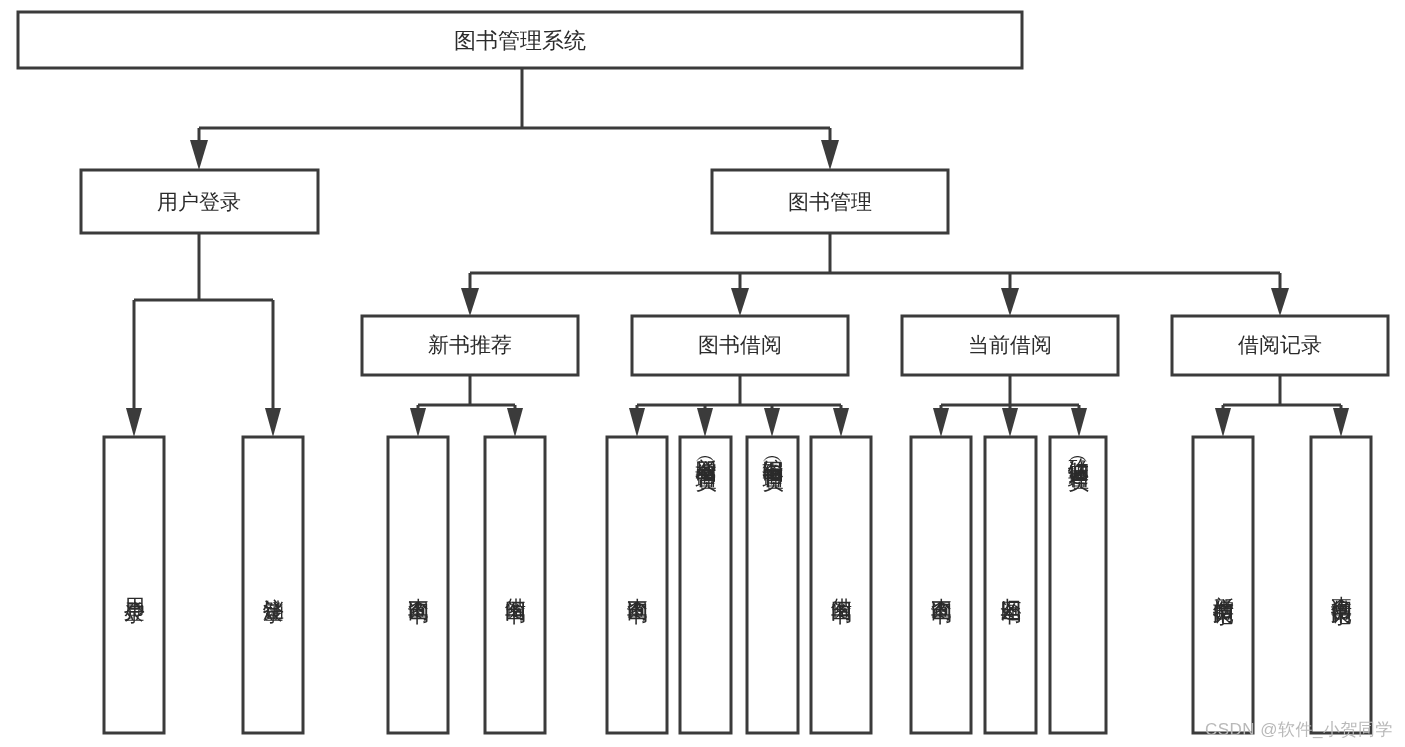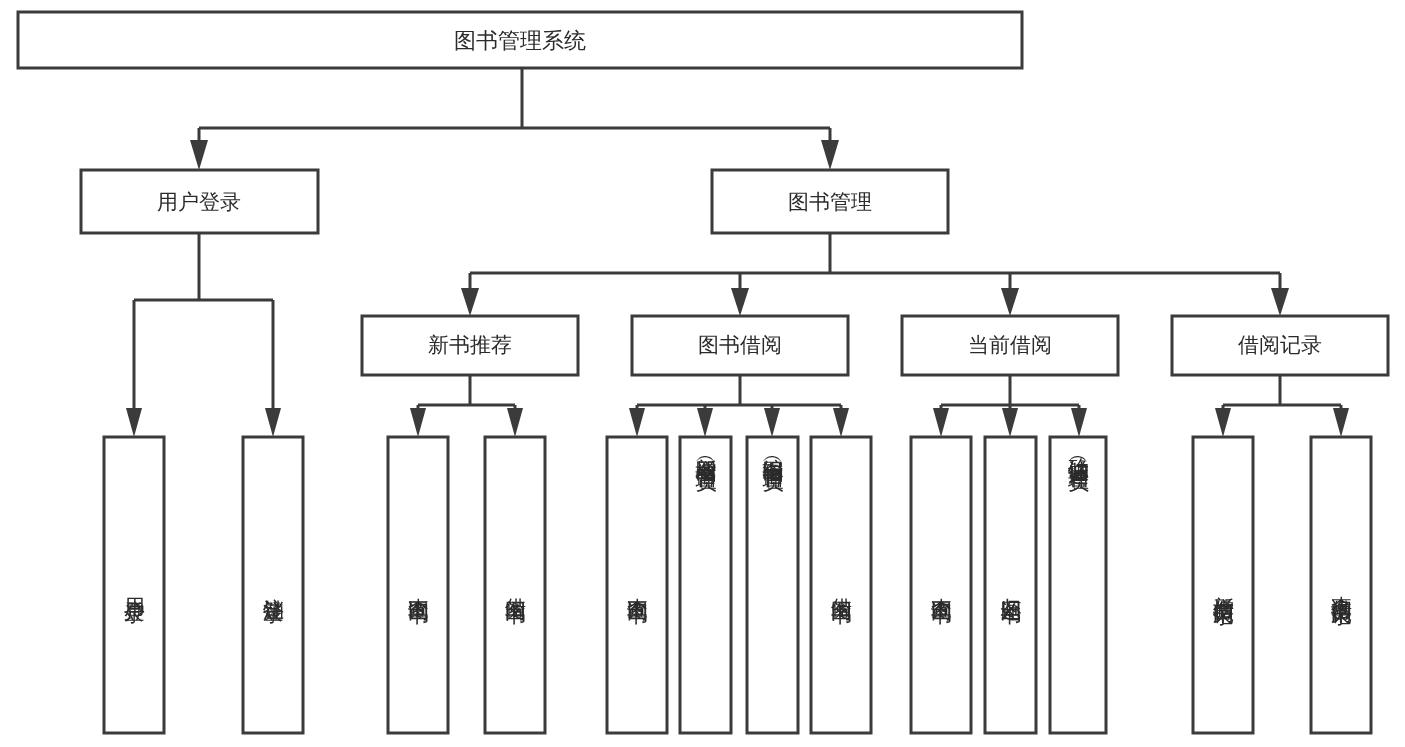--- a/index.html
+++ b/index.html
@@ -268,14 +268,15 @@
     <span class="leaf-label">确认归还（管理员）</span>
   </div>
 
   <div class="leaf-label-holder" style="left:1193px; top:437px; width:60px; height:296px;">
     <span class="leaf-label">新增借阅记录</span>
   </div>
   <div class="leaf-label-holder" style="left:1311px; top:437px; width:60px; height:296px;">
     <span class="leaf-label">查询借阅记录</span>
   </div>
 
+  <div class="watermark">CSDN @软件_小贺同学</div>
 
 </div>
 
 </body></html>

